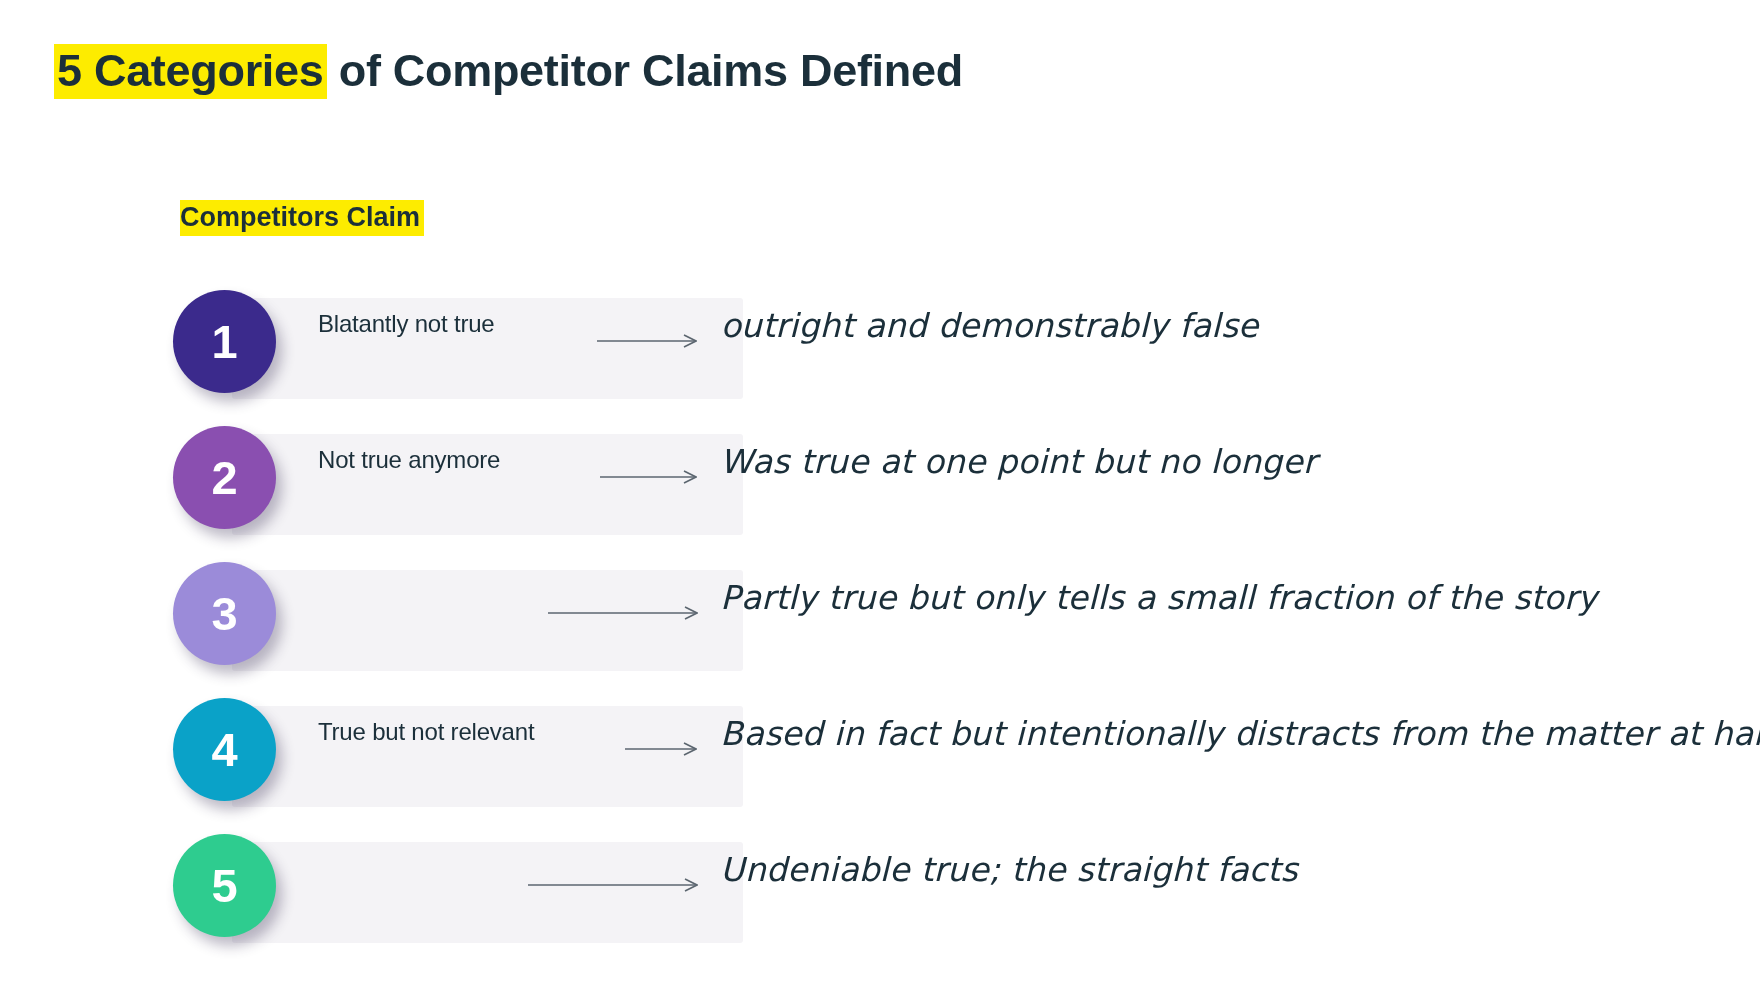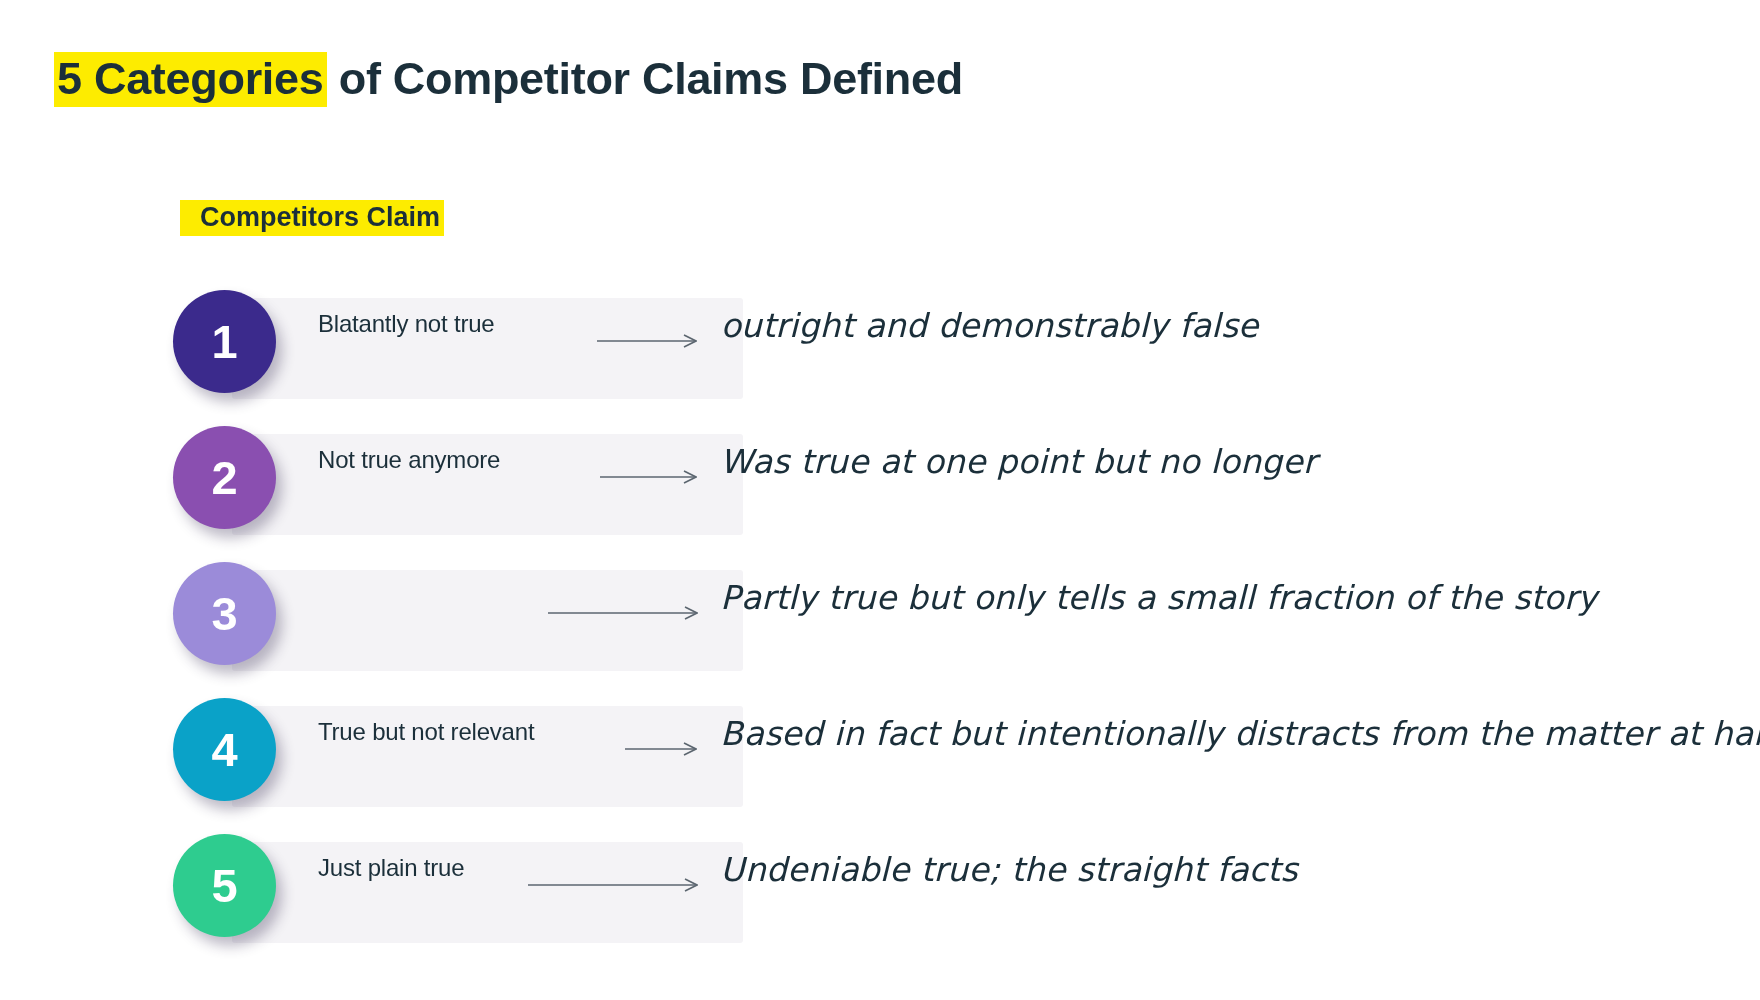--- a/index.html
+++ b/index.html
@@ -12,21 +12,21 @@
     background: #ffffff;
     font-family: "Liberation Sans", sans-serif;
     overflow: hidden;
     position: relative;
   }
 
   
   .title-wrap {
     position: absolute;
     left: 54px;
-    top: 52px;
+    top: 44px;
     white-space: nowrap;
   }
   .title {
     font-size: 45px;
     font-weight: bold;
     color: #1b2f3a;
     letter-spacing: -0.3px;
     line-height: 1.2;
   }
   .hl {
@@ -39,21 +39,21 @@
   .col-header {
     position: absolute;
     left: 180px;
     top: 202px;
     font-size: 27px;
     font-weight: bold;
     color: #1b2f3a;
     white-space: nowrap;
   }
   .col-header .hl {
-    padding: 2px 4px 4px 20px;
+    padding: 2px 4px 4px 0;
   }
 
   
   .rows {
     position: absolute;
     left: 0;
     top: 290px;
     width: 1760px;
   }
   .row {
@@ -170,20 +170,19 @@
       <div class="label"><span>True but not relevant</span></div>
       <svg class="arrow" width="72" height="14" viewBox="0 0 72 14" style="left: 625px;">
         <path d="M0 7 H70" stroke="#5c6670" stroke-width="1.6" fill="none"></path>
         <path d="M59 1 L71 7 L59 13" stroke="#5c6670" stroke-width="1.6" fill="none"></path>
       </svg>
       <div class="desc" style="left: 723px;">Based in fact but intentionally distracts from the matter at hand</div>
     </div>
     <div class="row">
       <div class="bar"></div>
       <div class="circle" style="background: rgb(46, 204, 143);">5</div>
-      <div class="label"><span>Just plain true</span></div>
       <svg class="arrow" width="170" height="14" viewBox="0 0 170 14" style="left: 528px;">
         <path d="M0 7 H168" stroke="#5c6670" stroke-width="1.6" fill="none"></path>
         <path d="M157 1 L169 7 L157 13" stroke="#5c6670" stroke-width="1.6" fill="none"></path>
       </svg>
       <div class="desc" style="left: 723px;">Undeniable true; the straight facts</div>
     </div>
   </div>
 
 </body></html>

